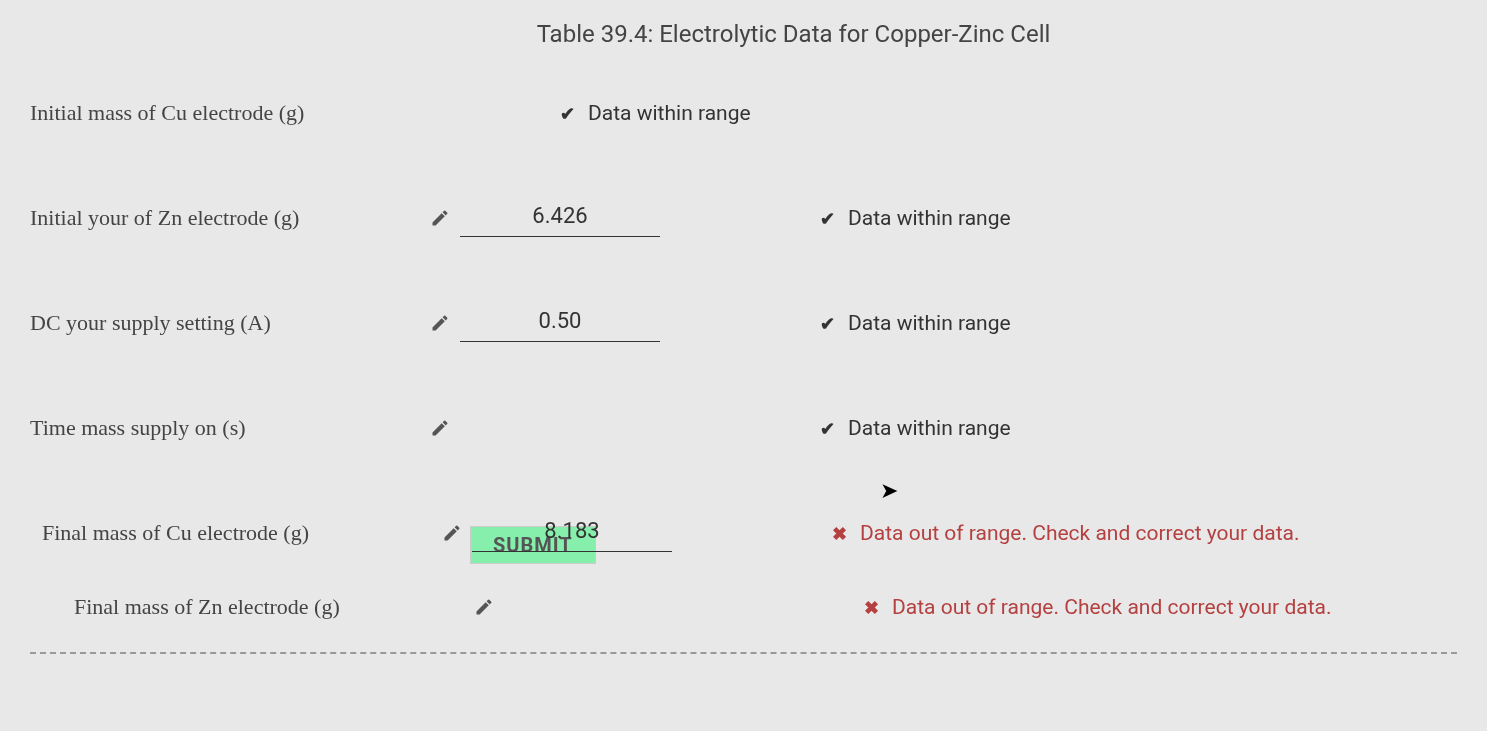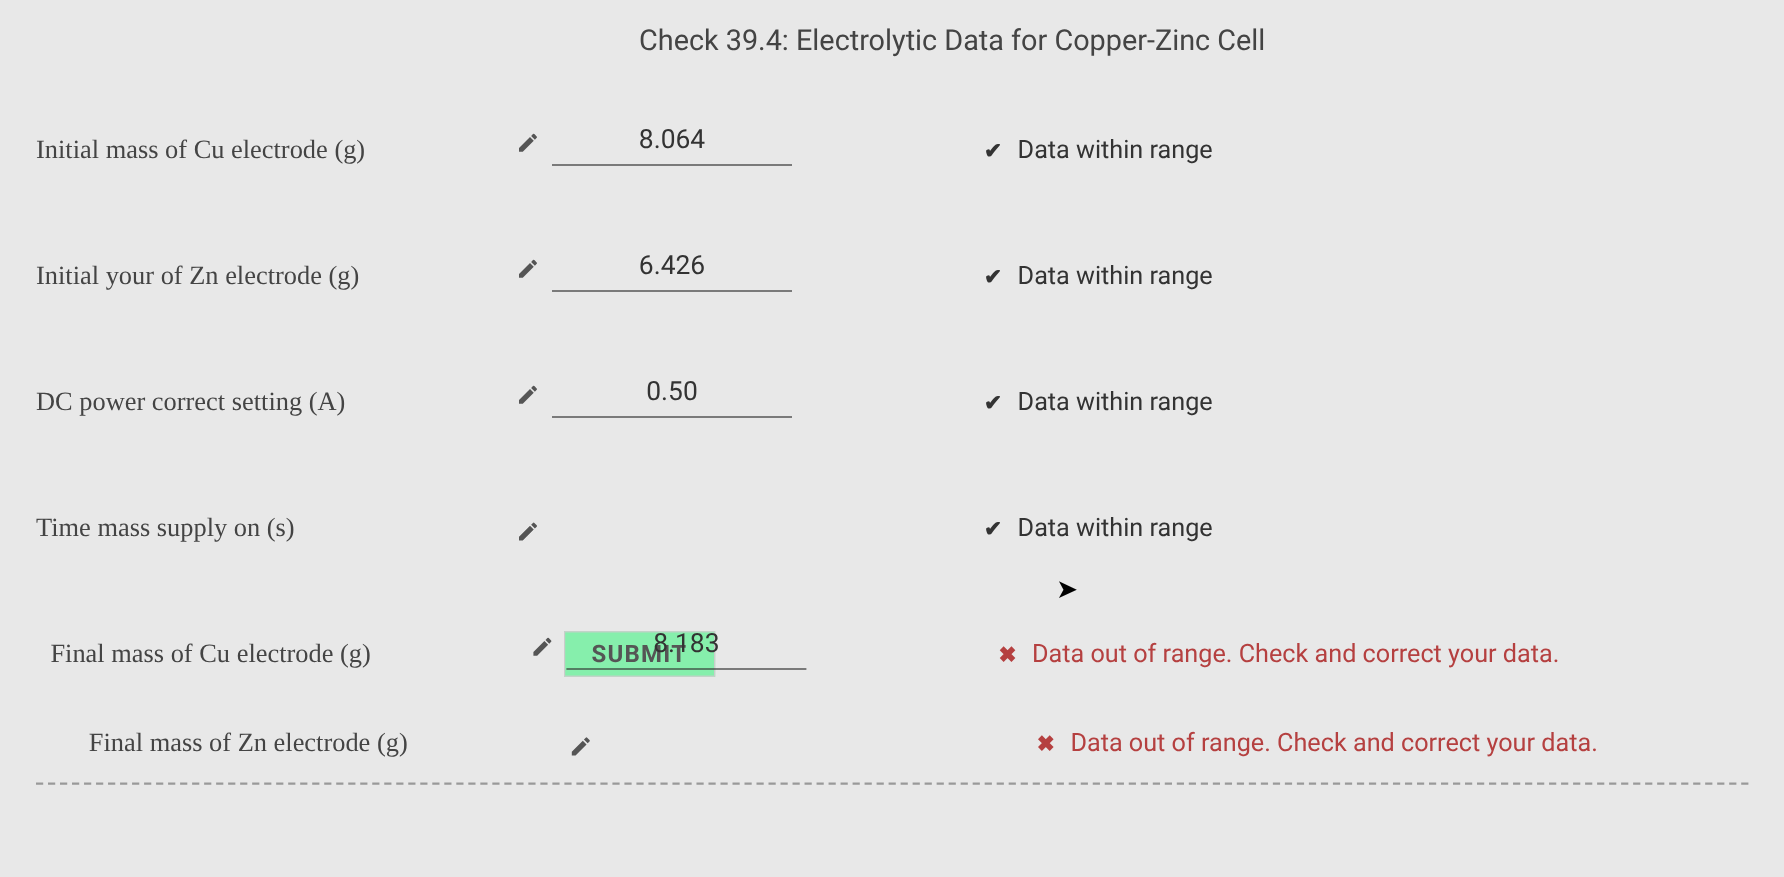--- a/index.html
+++ b/index.html
@@ -18,21 +18,21 @@
     }
     .table-title {
       text-align: center;
       font-size: 24px;
       color: #444;
       margin-bottom: 40px;
       margin-left: 100px;
     }
     .form-row {
       display: flex;
-      align-items: flex-end;
+      align-items: center;
       margin-bottom: 55px;
       min-height: 50px;
     }
     .row-label {
       width: 400px;
       font-size: 22px;
       color: #444;
       font-family: Georgia, serif;
     }
     .input-wrap {
@@ -123,32 +123,24 @@
     }
     hr.bottom-divider {
       margin-top: 10px;
       border: none;
       border-top: 2px dashed #999;
     }
   </style>
 </head>
 <body>
 
-<div class="table-title">Check 39.4: Electrolytic Data for Copper-Zinc Cell</div>
+<div class="table-title">Table 39.4: Electrolytic Data for Copper-Zinc Cell</div>
 
 <div class="form-row">
   <div class="row-label">Initial mass of Cu electrode (g)</div>
-  <div class="input-wrap">
-    <span class="pencil-icon">
-      <svg viewBox="0 0 24 24">
-          <path d="M3 17.25V21h3.75l11-11-3.75-3.75-11 11zM20.71 7.04a1 1 0 0 0 0-1.41l-2.34-2.34a1 1 0 0 0-1.41 0L15.13 5.12l3.75 3.75 1.83-1.83z"></path>
-        </svg>
-    </span>
-    <input class="data-input" value="8.064" style="">
-  </div>
   <div class="status-wrap status-ok">
     <span class="status-icon check-icon">✔</span>
     <span>Data within range</span>
   </div>
 </div>
 
 <div class="form-row">
   <div class="row-label">Initial your of Zn electrode (g)</div>
   <div class="input-wrap">
     <span class="pencil-icon">
@@ -158,21 +150,21 @@
     </span>
     <input class="data-input" value="6.426" style="">
   </div>
   <div class="status-wrap status-ok">
     <span class="status-icon check-icon">✔</span>
     <span>Data within range</span>
   </div>
 </div>
 
 <div class="form-row">
-  <div class="row-label">DC power correct setting (A)</div>
+  <div class="row-label">DC your supply setting (A)</div>
   <div class="input-wrap">
     <span class="pencil-icon">
       <svg viewBox="0 0 24 24">
           <path d="M3 17.25V21h3.75l11-11-3.75-3.75-11 11zM20.71 7.04a1 1 0 0 0 0-1.41l-2.34-2.34a1 1 0 0 0-1.41 0L15.13 5.12l3.75 3.75 1.83-1.83z"></path>
         </svg>
     </span>
     <input class="data-input" value="0.50" style="">
   </div>
   <div class="status-wrap status-ok">
     <span class="status-icon check-icon">✔</span>

